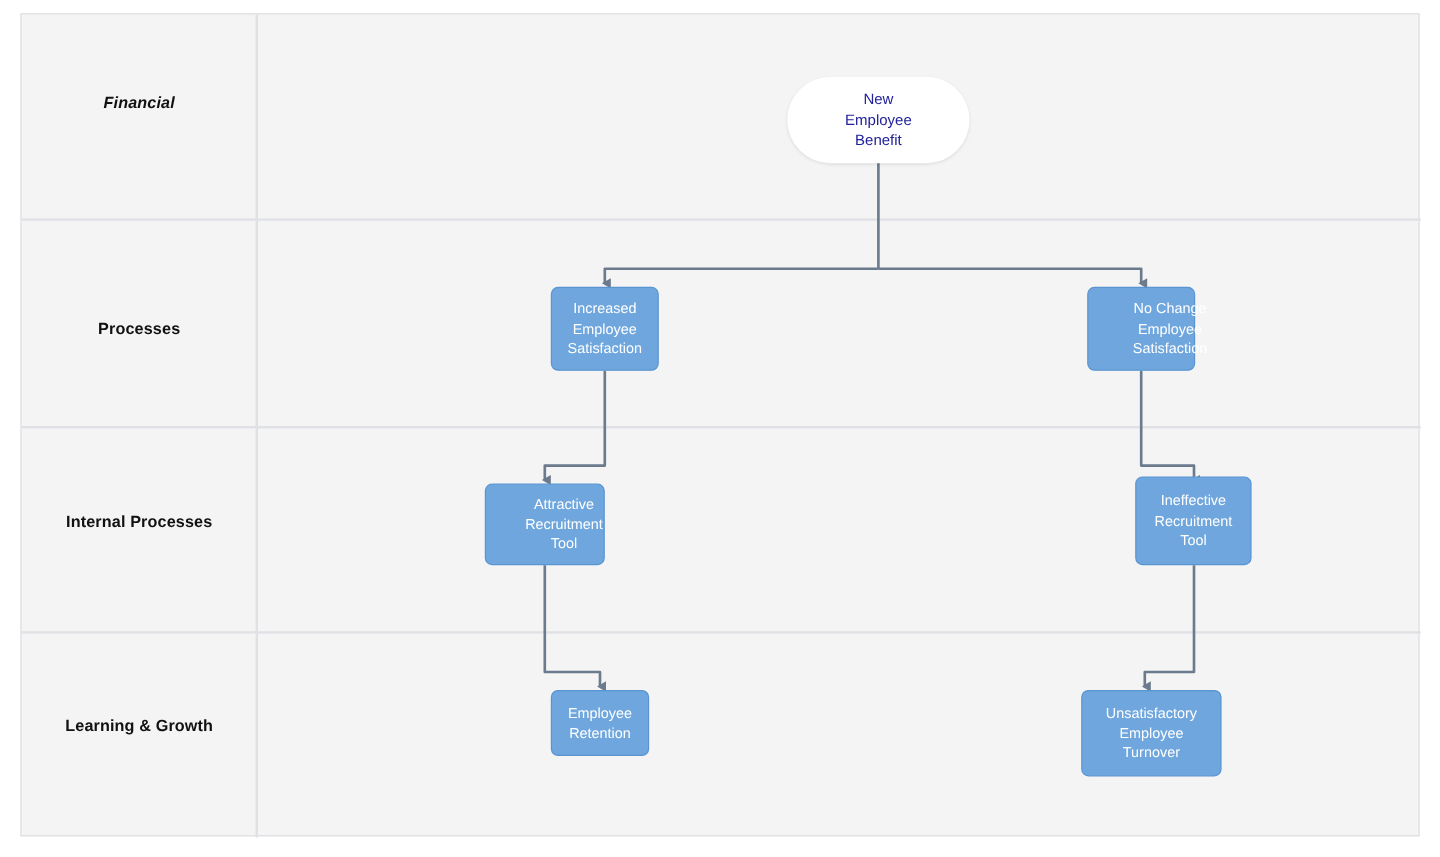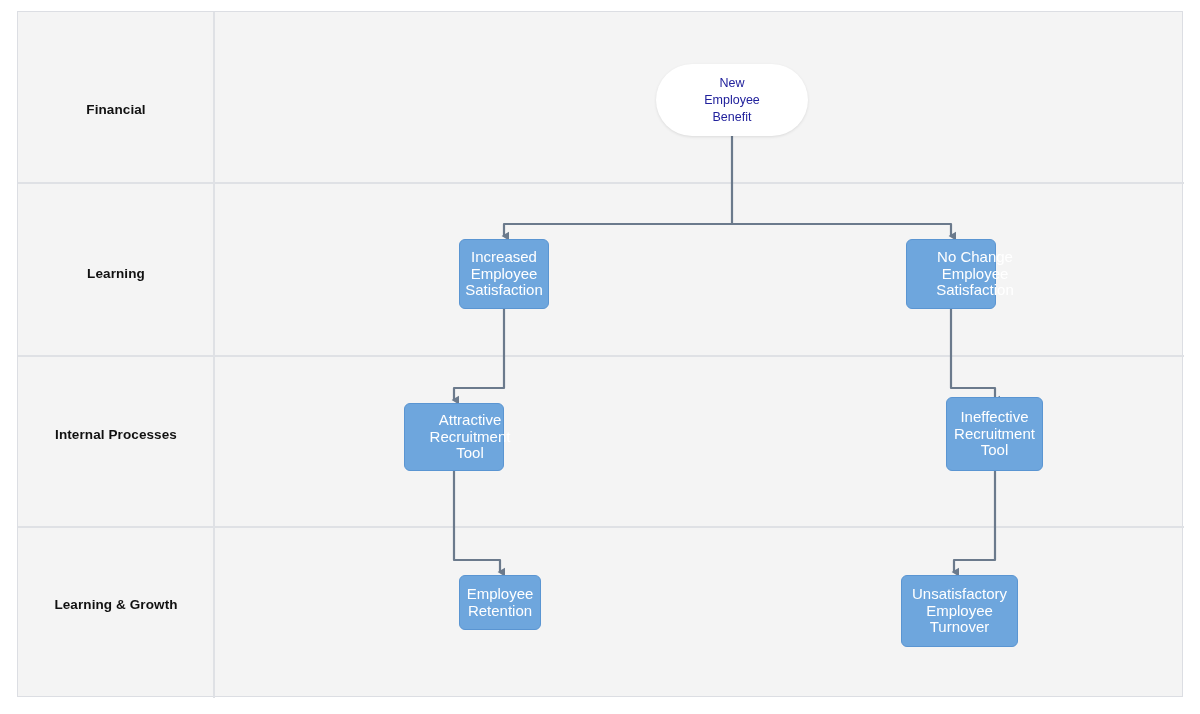--- a/index.html
+++ b/index.html
@@ -91,21 +91,21 @@
     line-height: 17px;
   }
 
   .node.blue {
     background: #6ea6dd;
     border: 1px solid #5a95d2;
     border-radius: 6px;
   }
   .node.blue .node-label {
     color: #ffffff;
-    font-size: 15px;
+    font-size: 12px;
     line-height: 16.5px;
     font-weight: normal;
   }
 
   
   #wires {
     position: absolute;
     left: 0; top: 0;
     width: 1166px;
     height: 686px;
@@ -120,22 +120,22 @@
 <div id="canvas">
 
   <div id="frame">
 
     <div class="row-divider" style="top:170px;"></div>
     <div class="row-divider" style="top:343px;"></div>
     <div class="row-divider" style="top:514px;"></div>
 
     <div class="col-divider" style="left:195px;"></div>
 
-    <div class="row-label" style="top:88px;">Financial</div>
-    <div class="row-label" style="top:252px;">Learning</div>
+    <div class="row-label" style="top:64px;font-style:italic;">Financial</div>
+    <div class="row-label" style="top:252px;">Processes</div>
     <div class="row-label" style="top:413px;">Internal
 Processes</div>
     <div class="row-label" style="top:583px;">Learning &amp;
 Growth</div>
 
     <svg id="wires" viewBox="0 0 1166 686" width="1166" height="686">
       <defs>
         <marker id="arrow" markerWidth="10" markerHeight="10" refX="4.6" refY="6.2" orient="auto" markerUnits="userSpaceOnUse">
           <path d="M0.4,1.2 L9,1.2 L4.7,8.6 Z" fill="#6b7a8c"></path>
         </marker>

